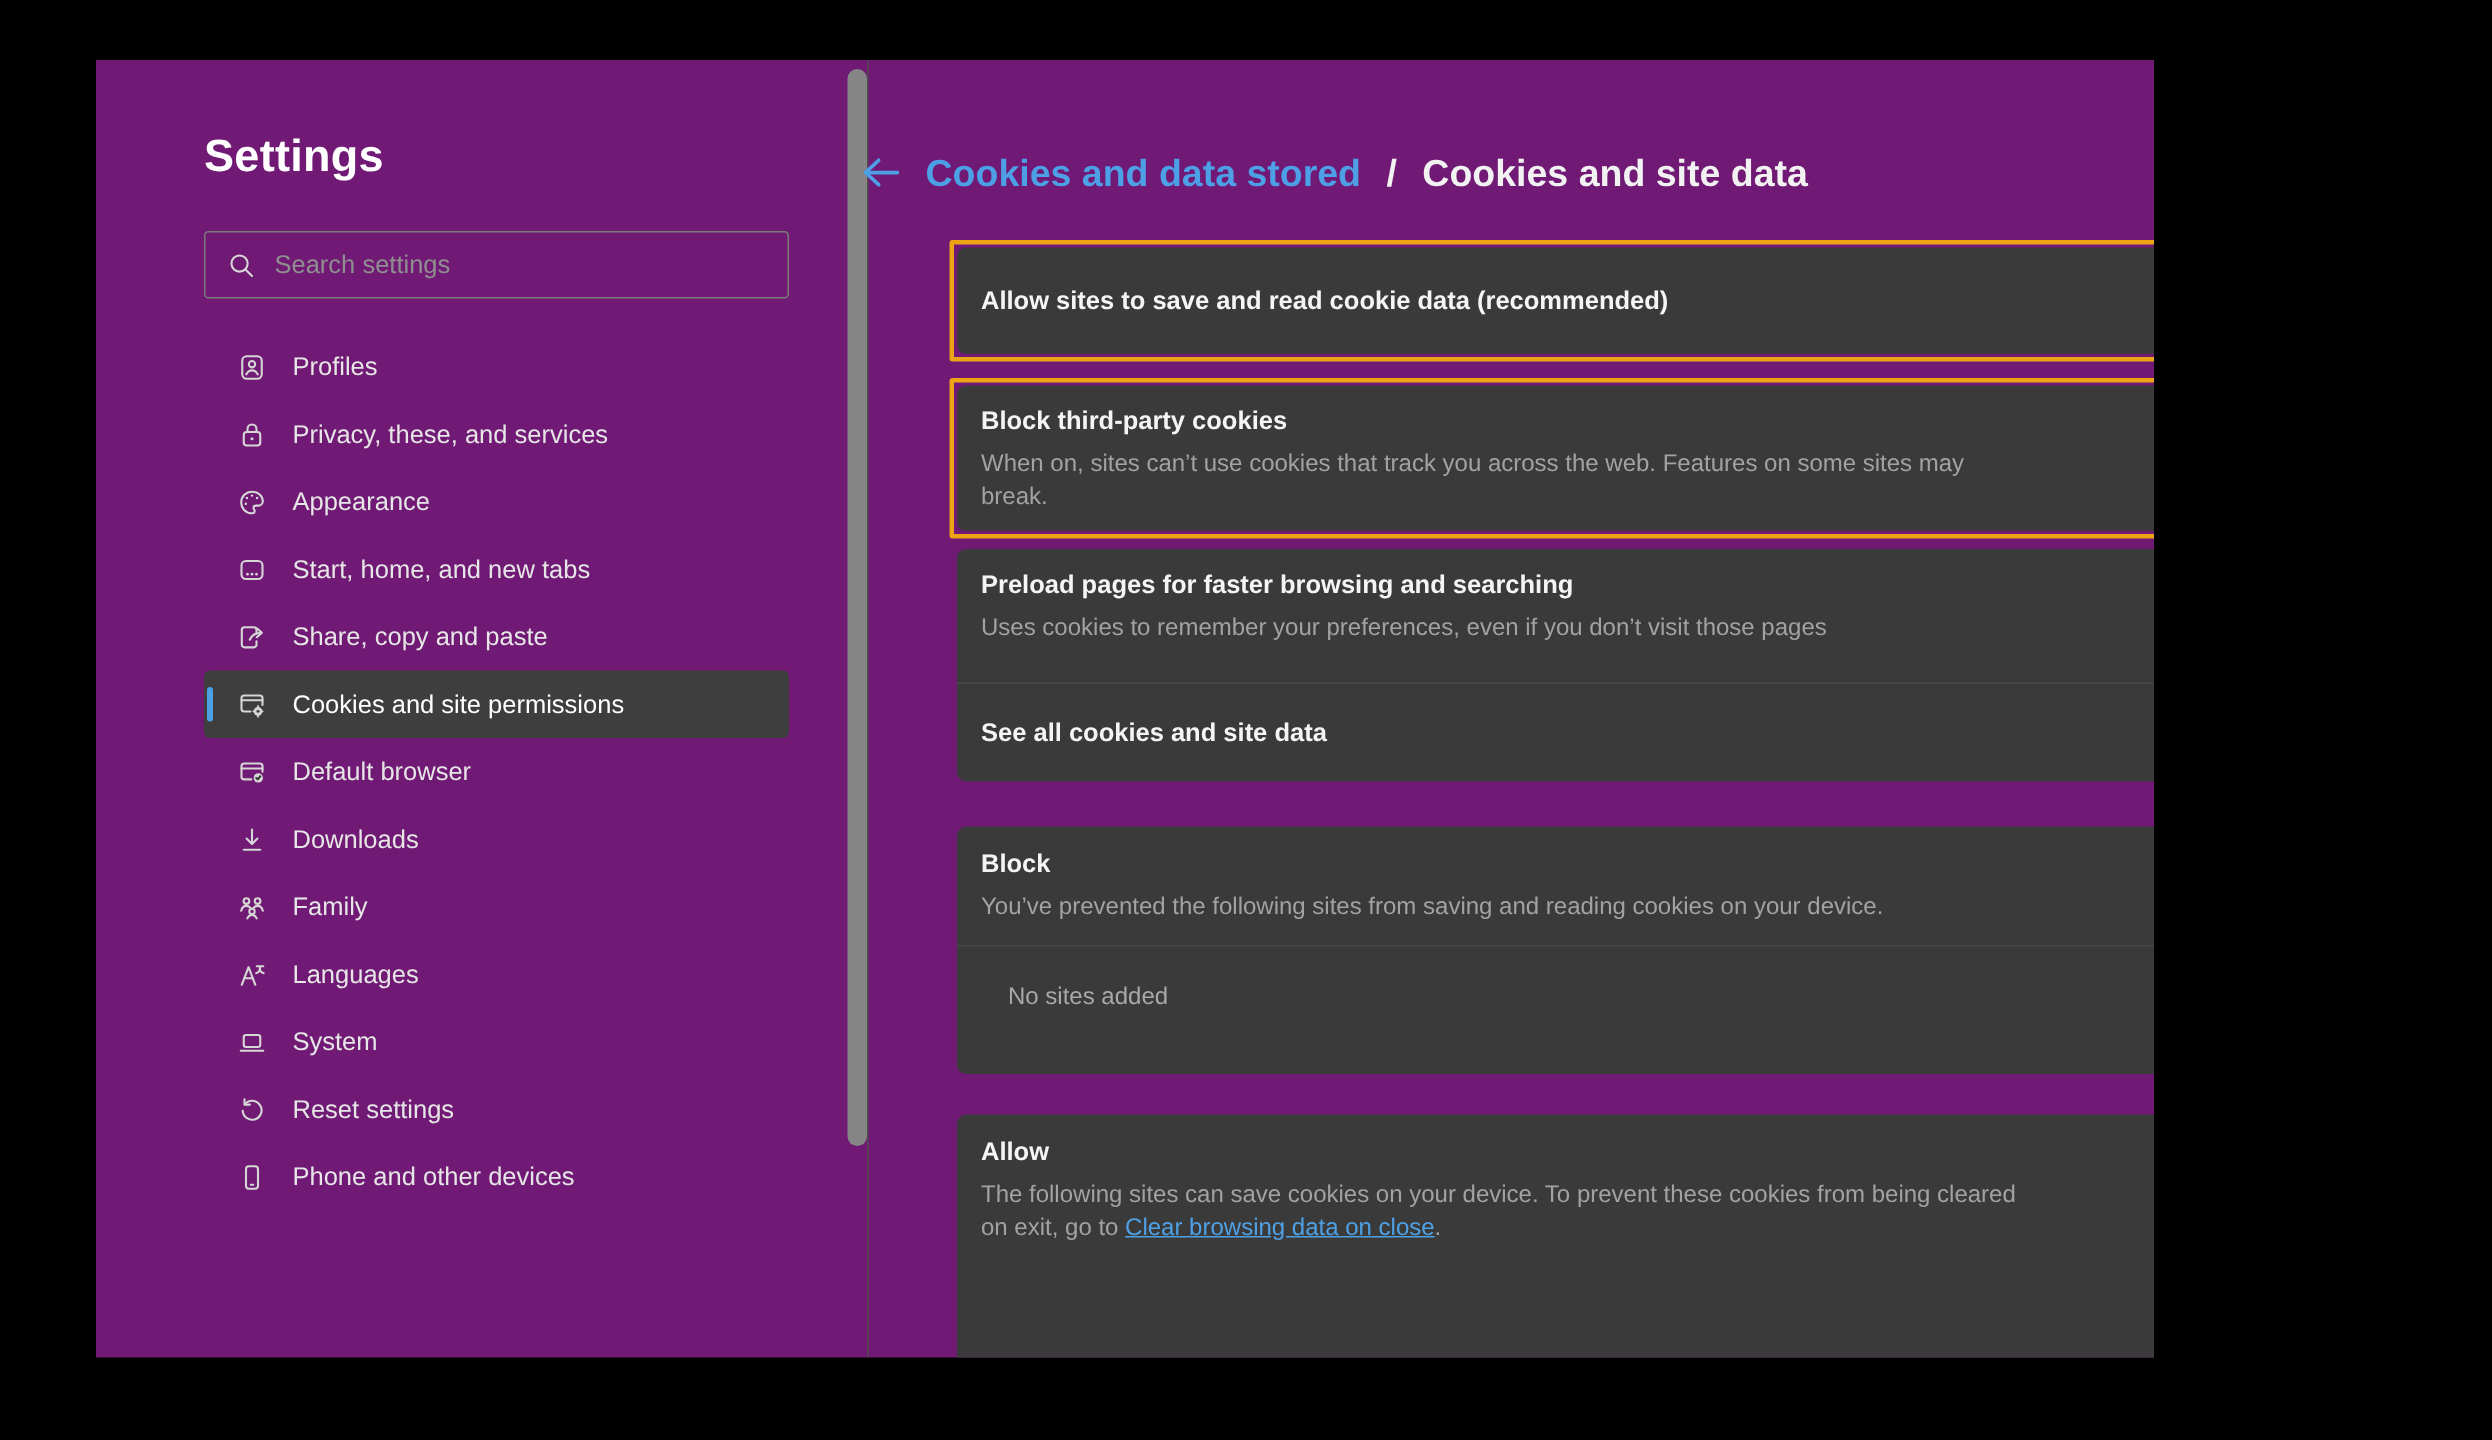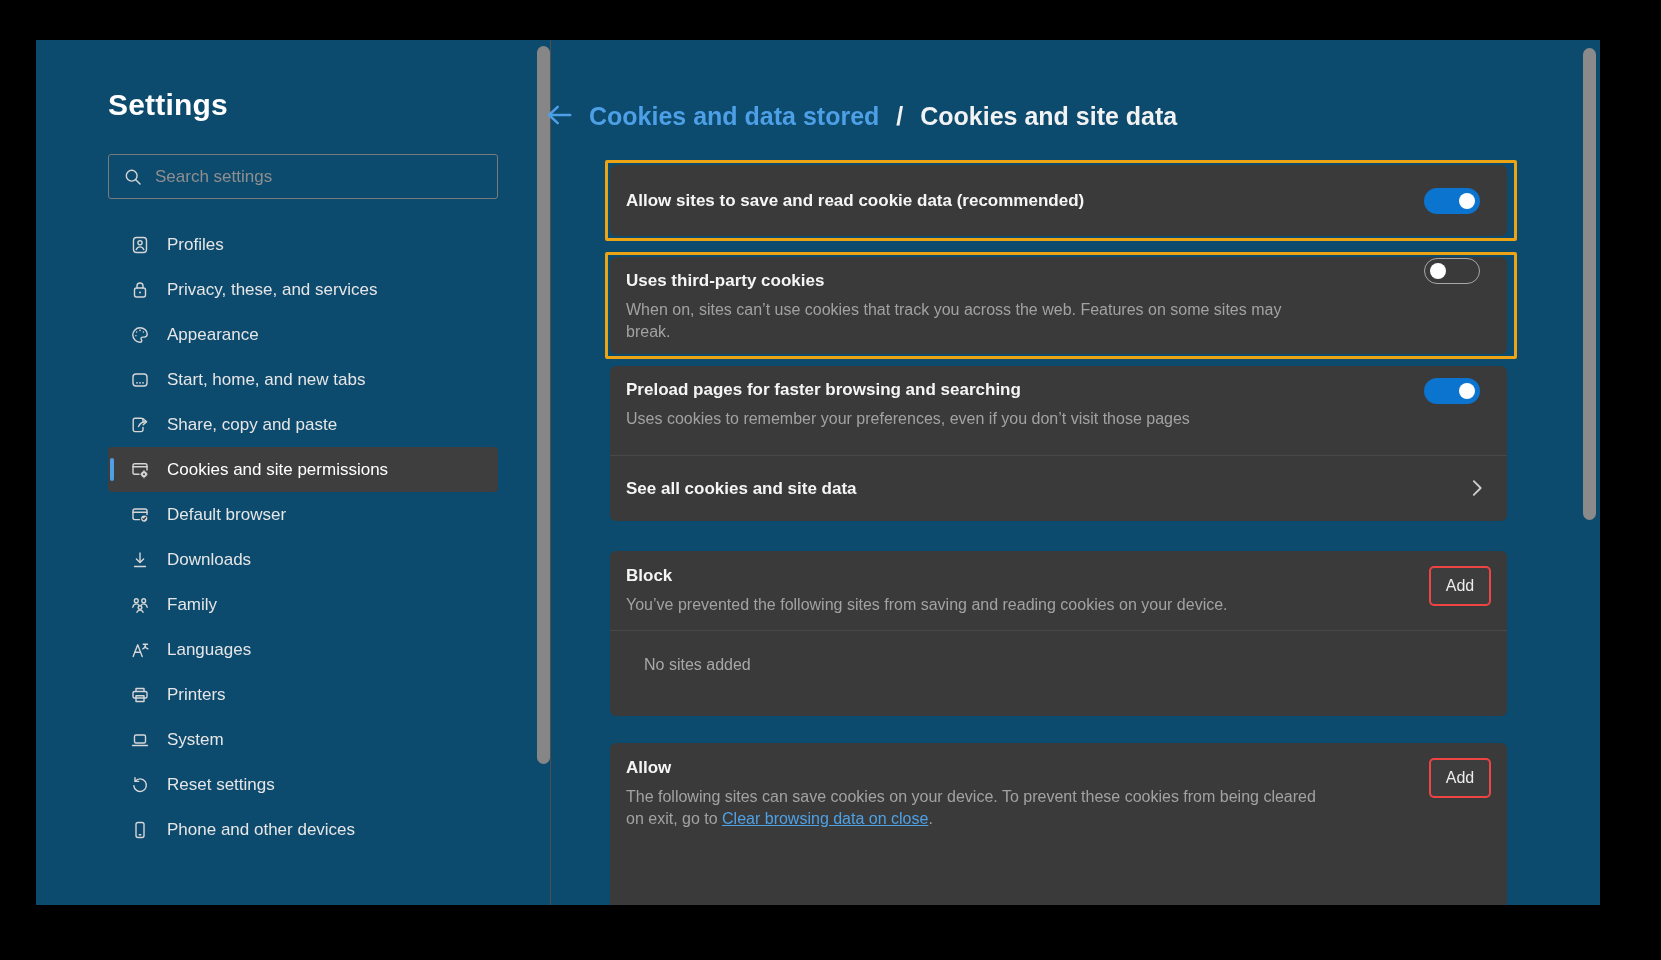--- a/index.html
+++ b/index.html
@@ -1,19 +1,19 @@
 <!DOCTYPE html>
 <html><head>
 <meta charset="utf-8">
 <style>
   * { margin:0; padding:0; box-sizing:border-box; }
   html,body { width:1661px; height:960px; background:#000; overflow:hidden;
     font-family:"Liberation Sans", sans-serif; }
-  .window { position:absolute; left:36px; top:40px; width:1564px; height:865px;
-    background:#0c4a6e; overflow:hidden; }
+  .window { position:absolute; left:64px; top:40px; width:1372px; height:865px;
+    background:#701a75; overflow:hidden; }
 
   
   .settings-title { position:absolute; left:72px; top:48px; font-size:30px;
     font-weight:700; color:#ffffff; letter-spacing:.2px; }
   .search-box { position:absolute; left:72px; top:114px; width:390px; height:45px;
     border:1px solid #7a7a7a; border-radius:3px; display:flex; align-items:center;
     padding:0 14px; gap:12px; background:transparent; }
   .search-box input { flex:1; background:transparent; border:none; outline:none;
     font-size:17px; color:#d8d8d8; font-family:"Liberation Sans", sans-serif; }
   .search-box input::placeholder { color:#8f8f8f; }
@@ -214,30 +214,20 @@
             <path d="M5 12.2h5.4"></path>
             <path d="M13.2 4.2h4.3M15.35 4.2v1.1c0 1.7-1 3-2.6 3.5"></path>
             <path d="M15.2 6.4c.5 1.3 1.4 2.1 2.6 2.4"></path>
           </svg>
       </span>
       <span class="nav-label">Languages</span>
     </div>
     <div class="nav-item">
       <span class="nav-icon">
         <svg viewBox="0 0 20 20">
-            <path d="M6 6.5V3.5h8v3"></path>
-            <rect x="3" y="6.5" width="14" height="6.5" rx="1.5"></rect>
-            <rect x="6" y="10.8" width="8" height="5.7"></rect>
-          </svg>
-      </span>
-      <span class="nav-label">Printers</span>
-    </div>
-    <div class="nav-item">
-      <span class="nav-icon">
-        <svg viewBox="0 0 20 20">
             <rect x="4.5" y="5" width="11" height="8" rx="1.5"></rect>
             <path d="M2.5 15.5h15"></path>
           </svg>
       </span>
       <span class="nav-label">System</span>
     </div>
     <div class="nav-item">
       <span class="nav-icon">
         <svg viewBox="0 0 20 20">
             <path d="M5.2 6.2a6.3 6.3 0 1 1-1.4 4.4"></path>
@@ -280,21 +270,21 @@
   <div class="hl-box hl-2"></div>
 
   <div class="card card-1">
     <div class="card-title">Allow sites to save and read cookie data (recommended)</div>
   </div>
   <div class="toggle t1" data-state="on">
       <span class="knob"></span>
     </div>
 
   <div class="card card-2">
-    <div class="card-title">Uses third-party cookies</div>
+    <div class="card-title">Block third-party cookies</div>
     <div class="card-desc desc-wrap">When on, sites can’t use cookies that track you across the web. Features on some sites may break.</div>
   </div>
   <div class="toggle t2" data-state="off">
       <span class="knob"></span>
     </div>
 
   <div class="card card-3">
     <div class="row-a">
       <div class="card-title">Preload pages for faster browsing and searching</div>
       <div class="card-desc">Uses cookies to remember your preferences, even if you don’t visit those pages</div>

